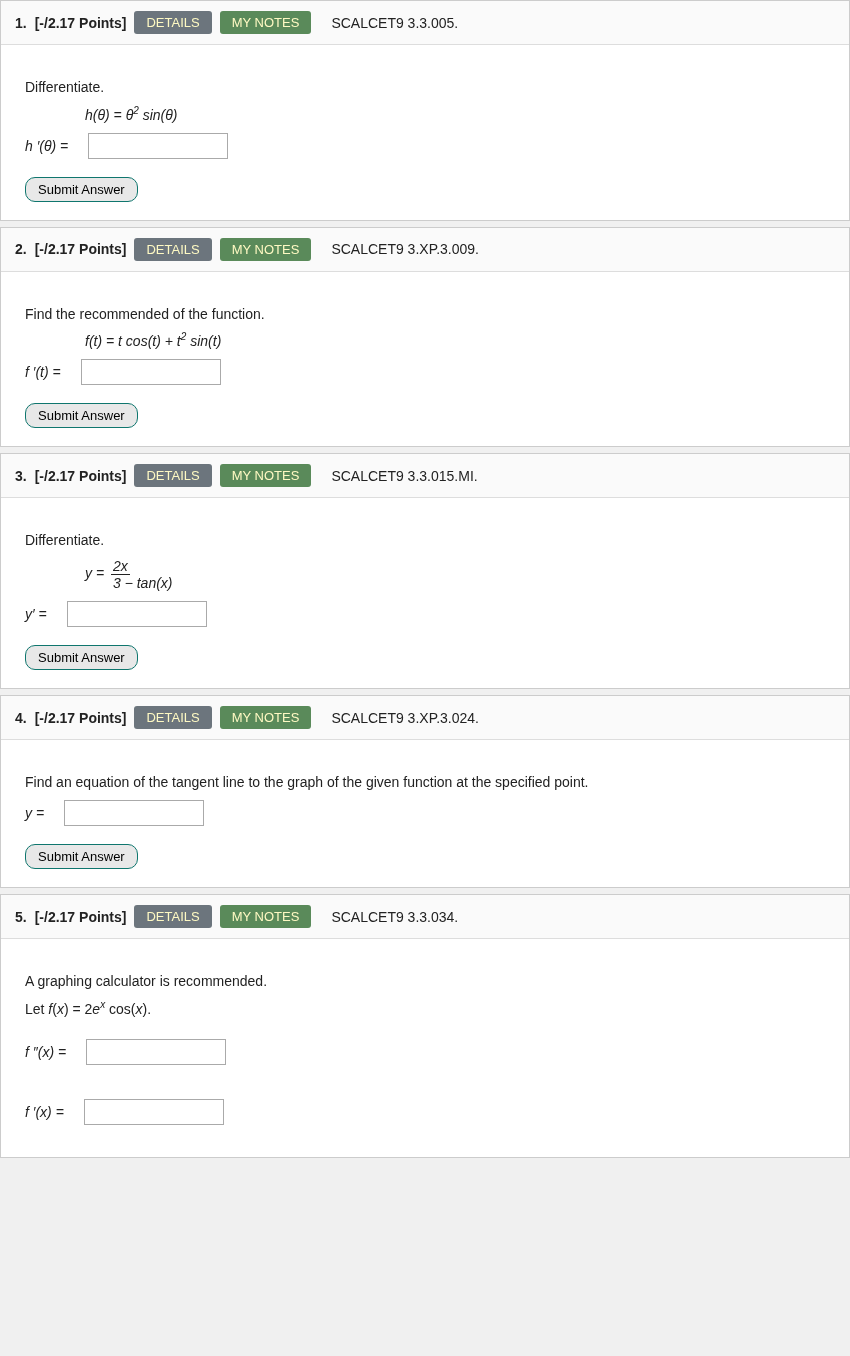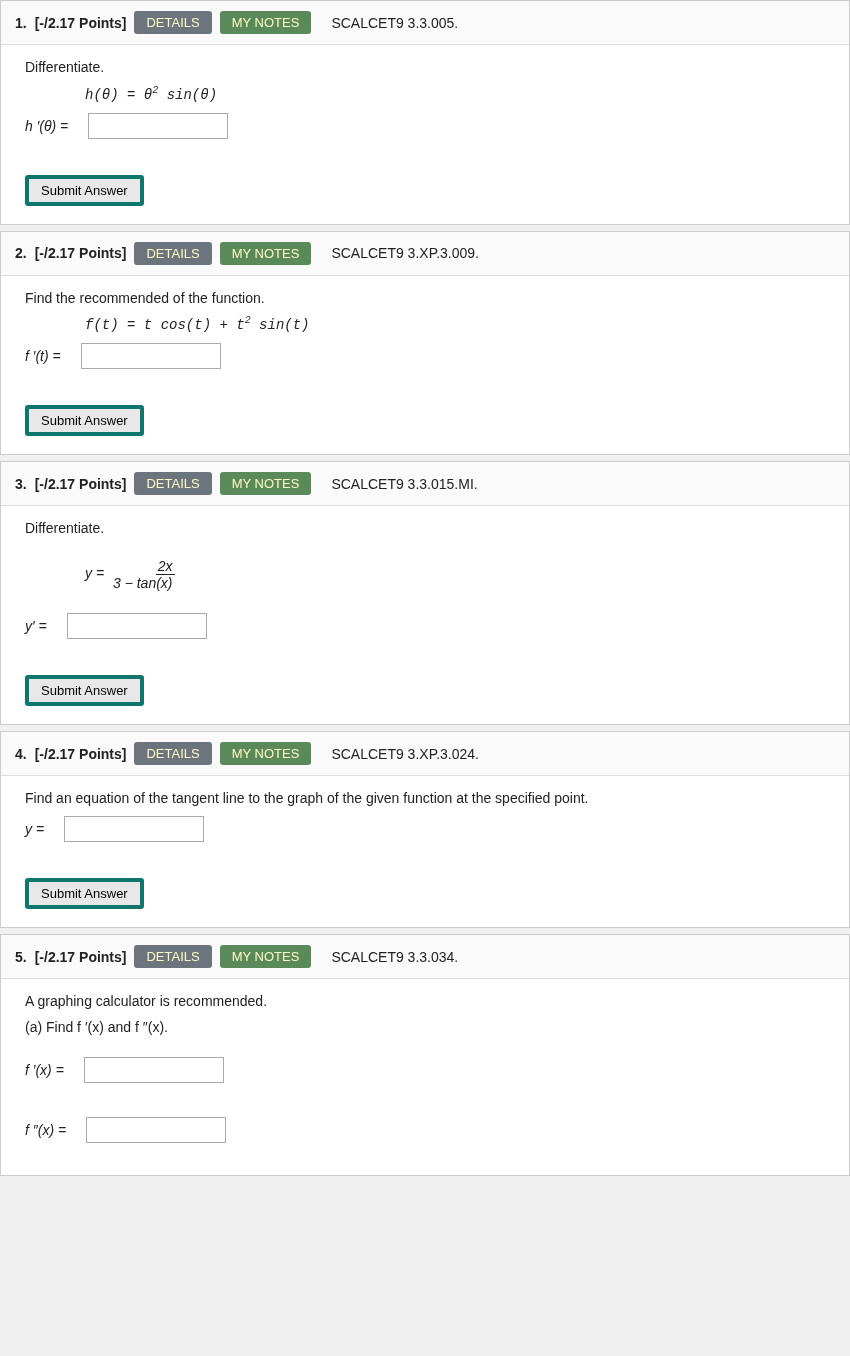--- a/index.html
+++ b/index.html
@@ -50,59 +50,59 @@
       font-weight: normal;
       font-size: 14px;
       margin-left: 12px;
     }
     .problem-body {
       padding: 14px 24px 18px 24px;
     }
     .problem-instruction {
       margin-bottom: 10px;
       font-size: 14px;
+      margin-top: 20px;
     }
     .math-expression {
       font-style: italic;
       margin: 8px 0 10px 60px;
       font-size: 14px;
-      font-family: Liberation Mono, monospace;
     }
     .answer-row {
       display: flex;
       align-items: center;
       gap: 20px;
       margin: 10px 0 14px 0;
     }
     .answer-label {
       font-style: italic;
       font-size: 14px;
     }
     .answer-input {
       border: 1px solid #aaa;
       padding: 4px 6px;
       width: 140px;
       font-size: 14px;
       background: #fff;
     }
     .btn-submit {
       background: #e8e8e8;
-      border: 4px solid #0f766e;
+      border: 1px solid #0f766e;
       padding: 4px 12px;
       font-size: 13px;
       cursor: pointer;
-      border-radius: 3px;
-      margin-top: 22px;
+      border-radius: 10px;
+      margin-top: 4px;
     }
     .fraction {
       display: inline-flex;
       flex-direction: column;
-      align-items: flex-end;
+      align-items: flex-start;
       vertical-align: middle;
-      margin: 12px 3px;
+      margin: 0 3px;
     }
     .fraction .numerator {
       border-bottom: 1px solid #222;
       padding: 0 2px;
       font-style: italic;
     }
     .fraction .denominator {
       padding: 0 2px;
       font-style: italic;
     }
@@ -213,25 +213,27 @@
 <div class="problem-container">
   <div class="problem-header">
     <span class="problem-number">5.</span>
     <span class="problem-number">[-/2.17 Points]</span>
     <button class="btn-details">DETAILS</button>
     <button class="btn-mynotes">MY NOTES</button>
     <span class="problem-code">SCALCET9 3.3.034.</span>
   </div>
   <div class="problem-body">
     <div class="problem-instruction">A graphing calculator is recommended.</div>
-    <div class="problem-instruction" style="margin-top:8px;">(a)  Find f ′(x) and f ″(x).</div>
+    <div class="problem-instruction" style="margin-top:8px;">
+      Let <i>f</i>(<i>x</i>) = 2<i>e</i><sup><i>x</i></sup> cos(<i>x</i>).
+    </div>
     <div class="two-inputs" style="margin-top:12px; margin-left:0;">
+      <div class="answer-row">
+        <span class="answer-label"><i>f</i> ″(<i>x</i>) =</span>
+        <input class="answer-input" type="text" style="">
+      </div>
       <div class="answer-row">
         <span class="answer-label"><i>f</i> ′(<i>x</i>) =</span>
         <input class="answer-input" type="text" style="">
       </div>
-      <div class="answer-row">
-        <span class="answer-label"><i>f</i> ″(<i>x</i>) =</span>
-        <input class="answer-input" type="text" style="">
-      </div>
     </div>
   </div>
 </div>
 
 </body></html>

